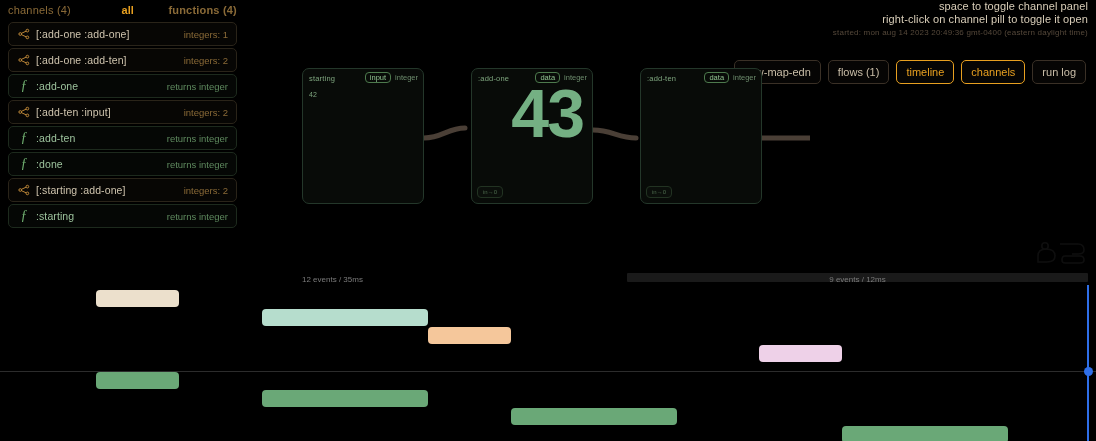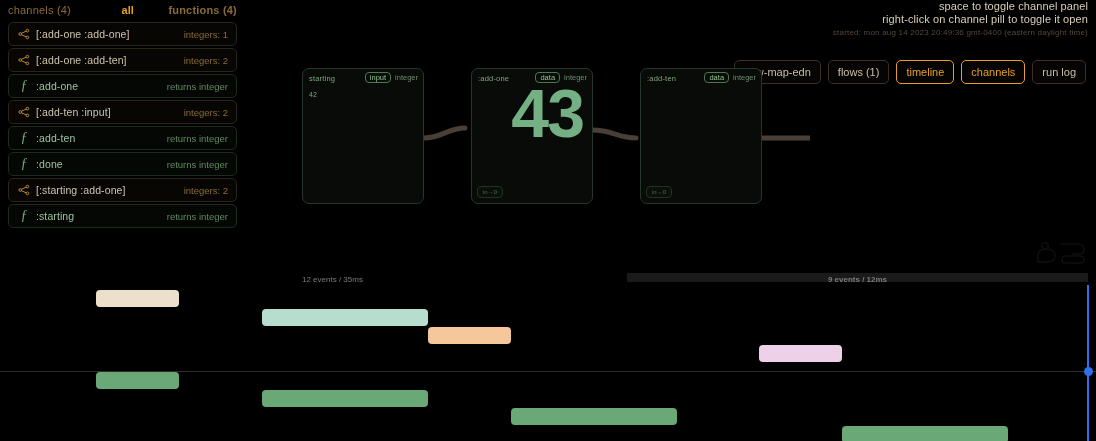--- a/index.html
+++ b/index.html
@@ -215,21 +215,21 @@
 
   <svg class="logo" style="top:236px;" width="58" height="32" viewBox="0 0 58 32">
     <circle cx="13" cy="10" r="3.2" fill="none" stroke="#1b1b1b" stroke-width="1.6"></circle>
     <path d="M6 26 L6 20 Q6 13 14 13 Q23 13 23 20 Q23 26 15 26 Z" fill="none" stroke="#1b1b1b" stroke-width="1.6"></path>
     <path d="M28 8 L46 8 Q52 8 52 14 Q52 18 46 18 L40 18" fill="none" stroke="#1b1b1b" stroke-width="1.6"></path>
     <path d="M33 20 L48 20 Q52 20 52 24 Q52 27 48 27 L33 27 Q30 27 30 24 Q30 20 33 20 Z" fill="none" stroke="#1b1b1b" stroke-width="1.6"></path>
   </svg>
 
   <div id="tl-left-label" class="tlabel" style="left: 289px; top: 275px; margin-left: 13px;">12 events / 35ms</div>
   <div id="tl-right-bar" class="tlbar" style="left: 627px; top: 273px; width: 461px;"></div>
-  <div id="tl-right-label" class="tlabel" style="left: 827.5px; top: 275px; width: 60px; text-align: center; font-weight: bold;">9 events / 12ms</div>
+  <div id="tl-right-label" class="tlabel" style="left: 827.5px; top: 275px; width: 60px; text-align: center;">9 events / 12ms</div>
 
   <div id="bars">
       <div class="bar" style="left: 96px; top: 290px; width: 83px; height: 17px; background: rgb(236, 224, 204);"></div>
       <div class="bar" style="left: 262px; top: 309px; width: 166px; height: 17px; background: rgb(182, 221, 205);"></div>
       <div class="bar" style="left: 428px; top: 327px; width: 83px; height: 17px; background: rgb(245, 199, 155);"></div>
       <div class="bar" style="left: 759px; top: 345px; width: 83px; height: 17px; background: rgb(238, 209, 232);"></div>
       <div class="bar" style="left: 96px; top: 372px; width: 83px; height: 17px; background: rgb(106, 168, 119);"></div>
       <div class="bar" style="left: 262px; top: 390px; width: 166px; height: 17px; background: rgb(106, 168, 119);"></div>
       <div class="bar" style="left: 511px; top: 408px; width: 166px; height: 17px; background: rgb(106, 168, 119);"></div>
       <div class="bar" style="left: 842px; top: 426px; width: 166px; height: 17px; background: rgb(106, 168, 119);"></div>

